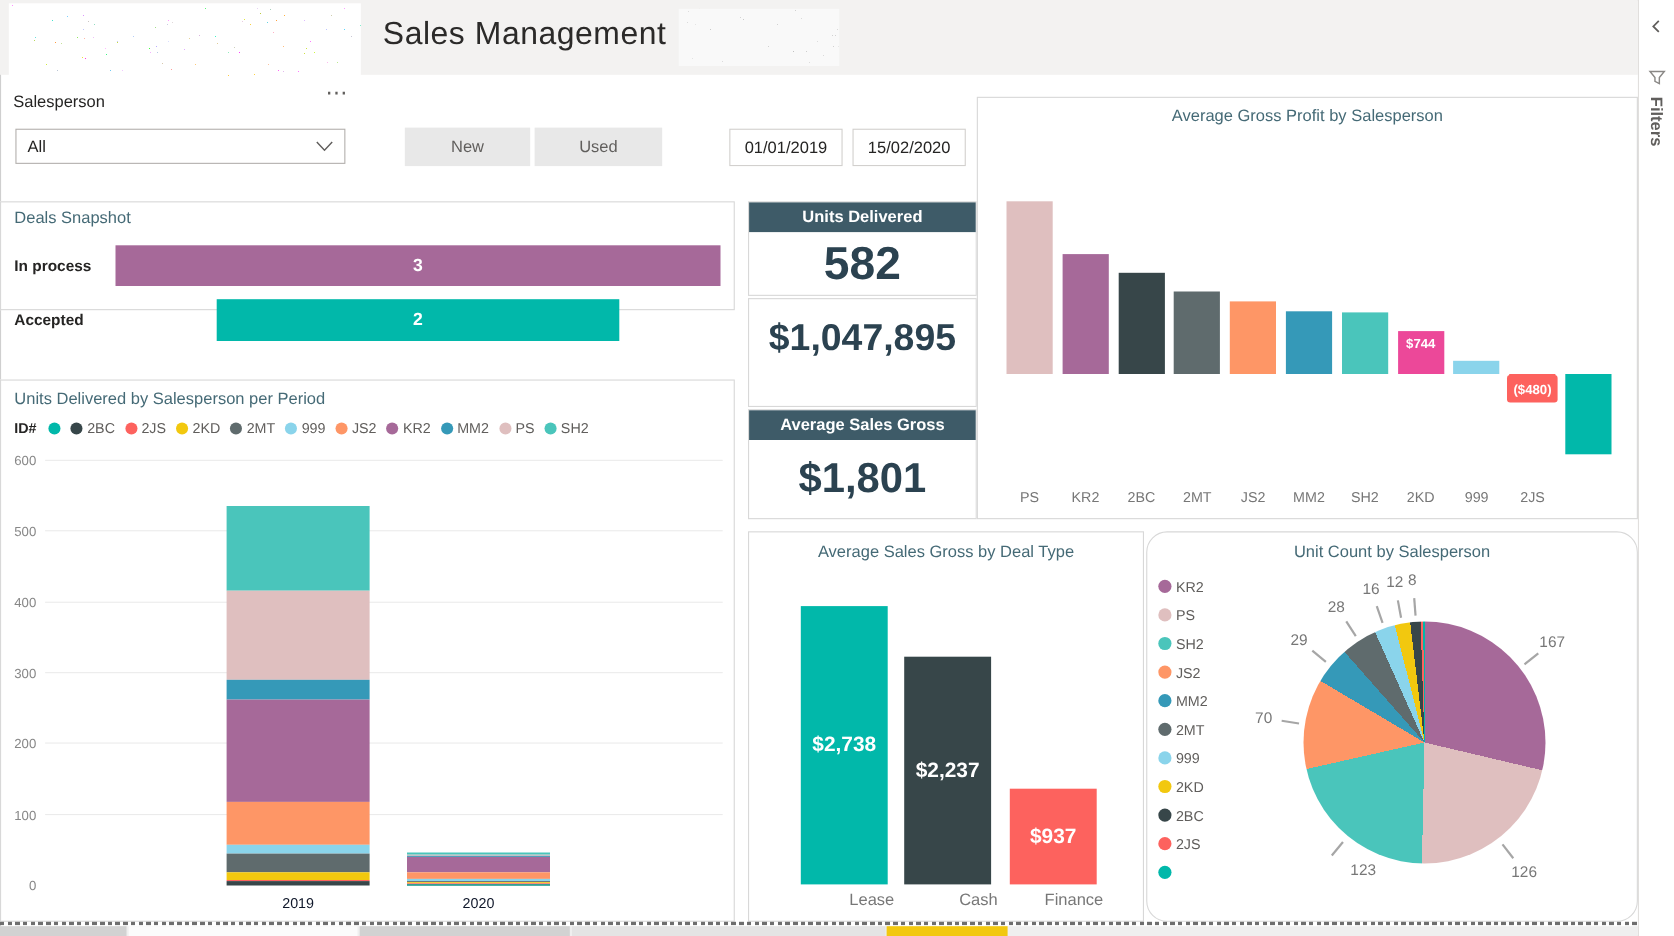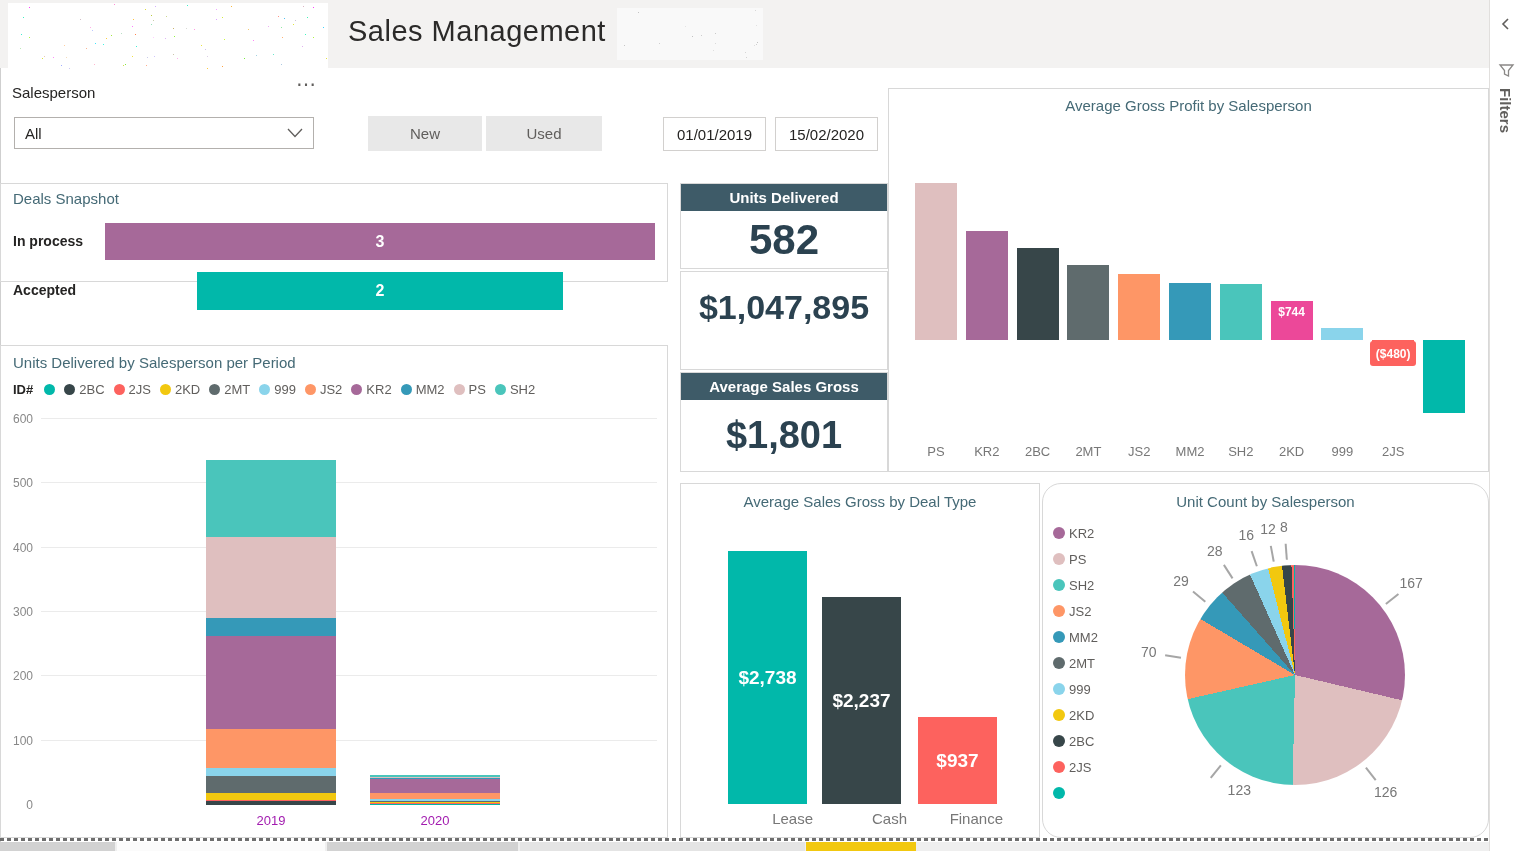--- a/index.html
+++ b/index.html
@@ -45,21 +45,21 @@
   .funnel-bar{position:relative;margin:0 auto;height:100%;display:flex;align-items:center;justify-content:center;color:#fff;font-size:16px;font-weight:bold;}
   
   .legend-row{position:absolute;left:12px;top:36px;display:flex;align-items:center;gap:9px;font-size:13px;color:#605e5c;}
   .legend-title{font-weight:bold;color:#252423;margin-right:2px;}
   .lg-item{display:flex;align-items:center;gap:4px;}
   .dot{width:11px;height:11px;border-radius:50%;display:inline-block;flex:none;}
   .plot{position:absolute;left:40px;top:73px;width:616px;height:386px;}
   .gridline{position:absolute;left:0;right:0;height:1px;background:#ebebeb;}
   .ytick{position:absolute;left:-36px;width:28px;text-align:right;font-size:12px;color:#888;}
   .stack-col{position:absolute;bottom:0;width:130px;display:flex;flex-direction:column-reverse;}
-  .xcat{position:absolute;font-size:13px;color:#a21caf;width:80px;text-align:center;}
+  .xcat{position:absolute;font-size:13px;color:#0f172a;width:80px;text-align:center;}
   
   .vbar{position:absolute;}
   .bar-lab{position:absolute;color:#fff;font-weight:bold;text-align:center;}
   .neg-callout{position:absolute;height:25px;border-radius:3px;background:#fd625e;color:#fff;font-size:12px;font-weight:bold;display:flex;align-items:center;justify-content:center;}
   .gp-x{position:absolute;font-size:13px;color:#777;width:50px;text-align:center;top:355px;}
   .dt-x{position:absolute;font-size:15px;color:#777;width:90px;text-align:right;top:326px;}
   
   .pie-legend{position:absolute;left:10px;top:36px;}
   .pie-legend .lg-item{height:26px;}
   .pie{position:absolute;left:142px;top:81px;width:220px;height:220px;border-radius:50%;}

